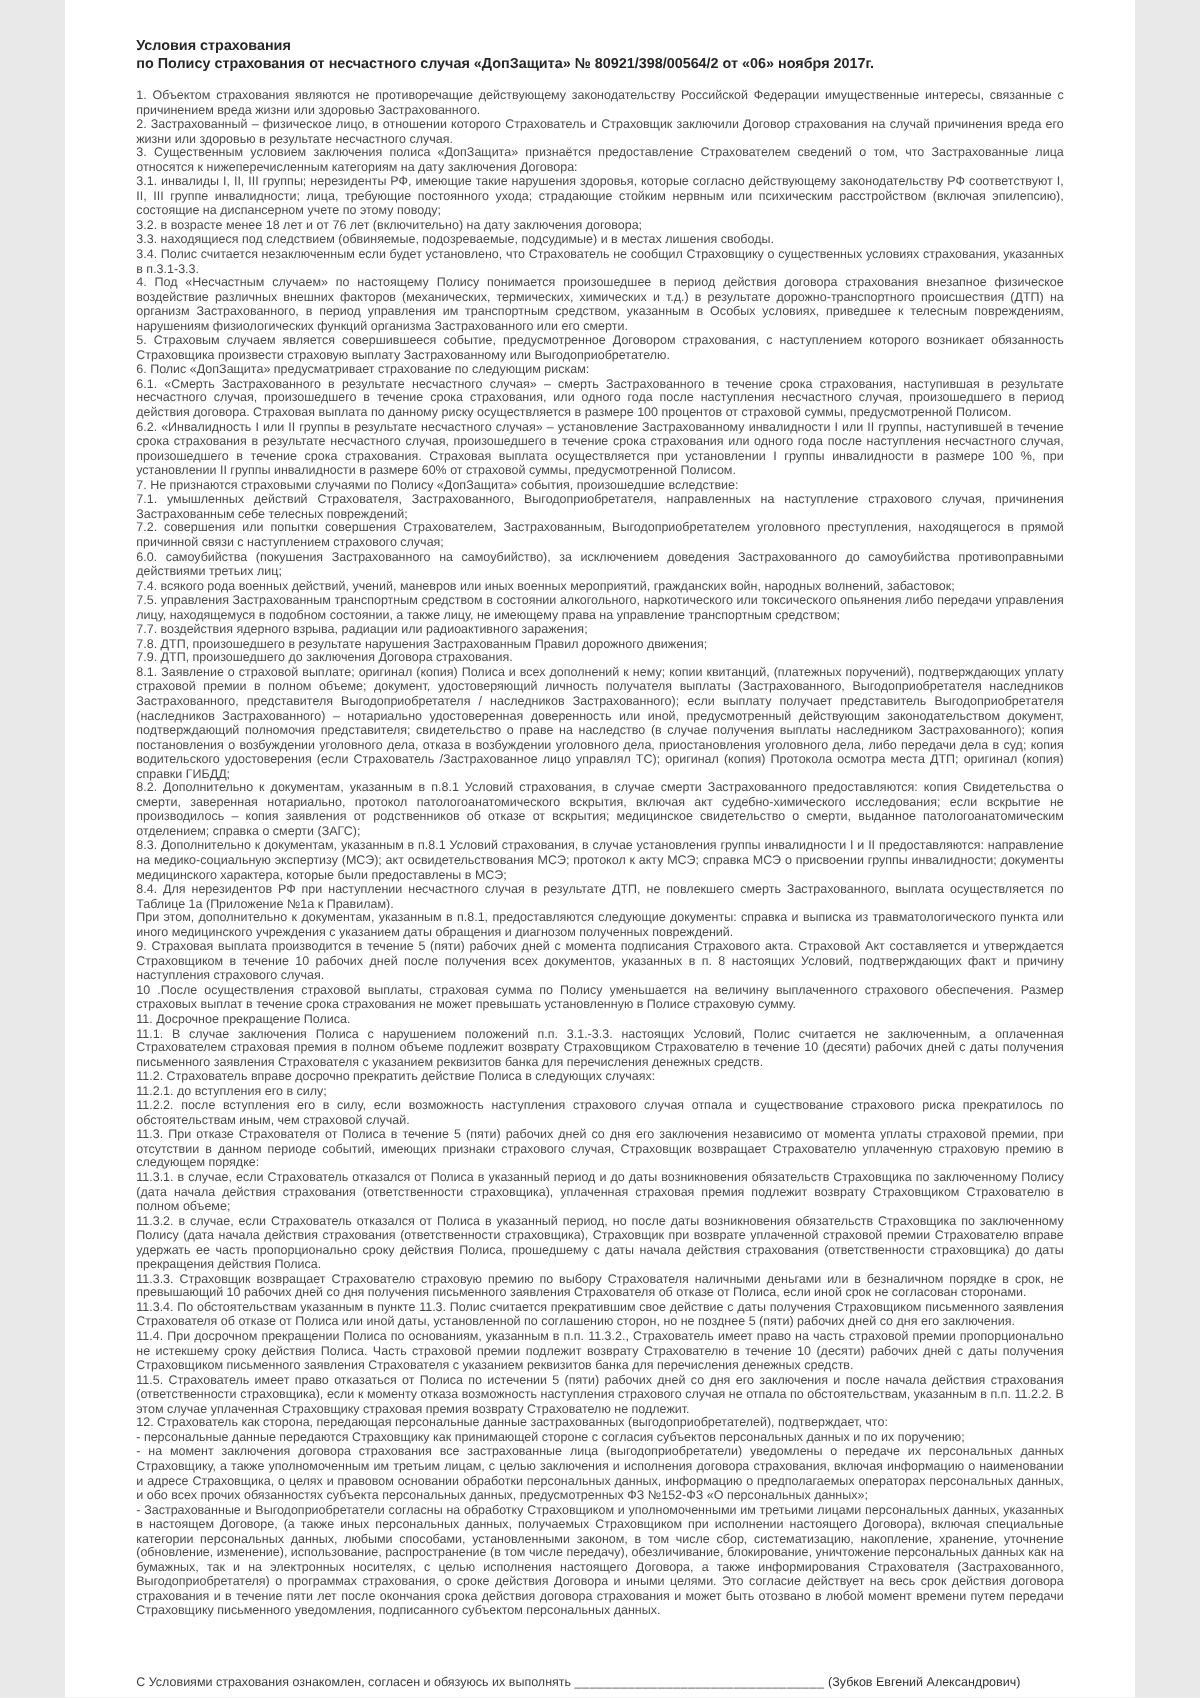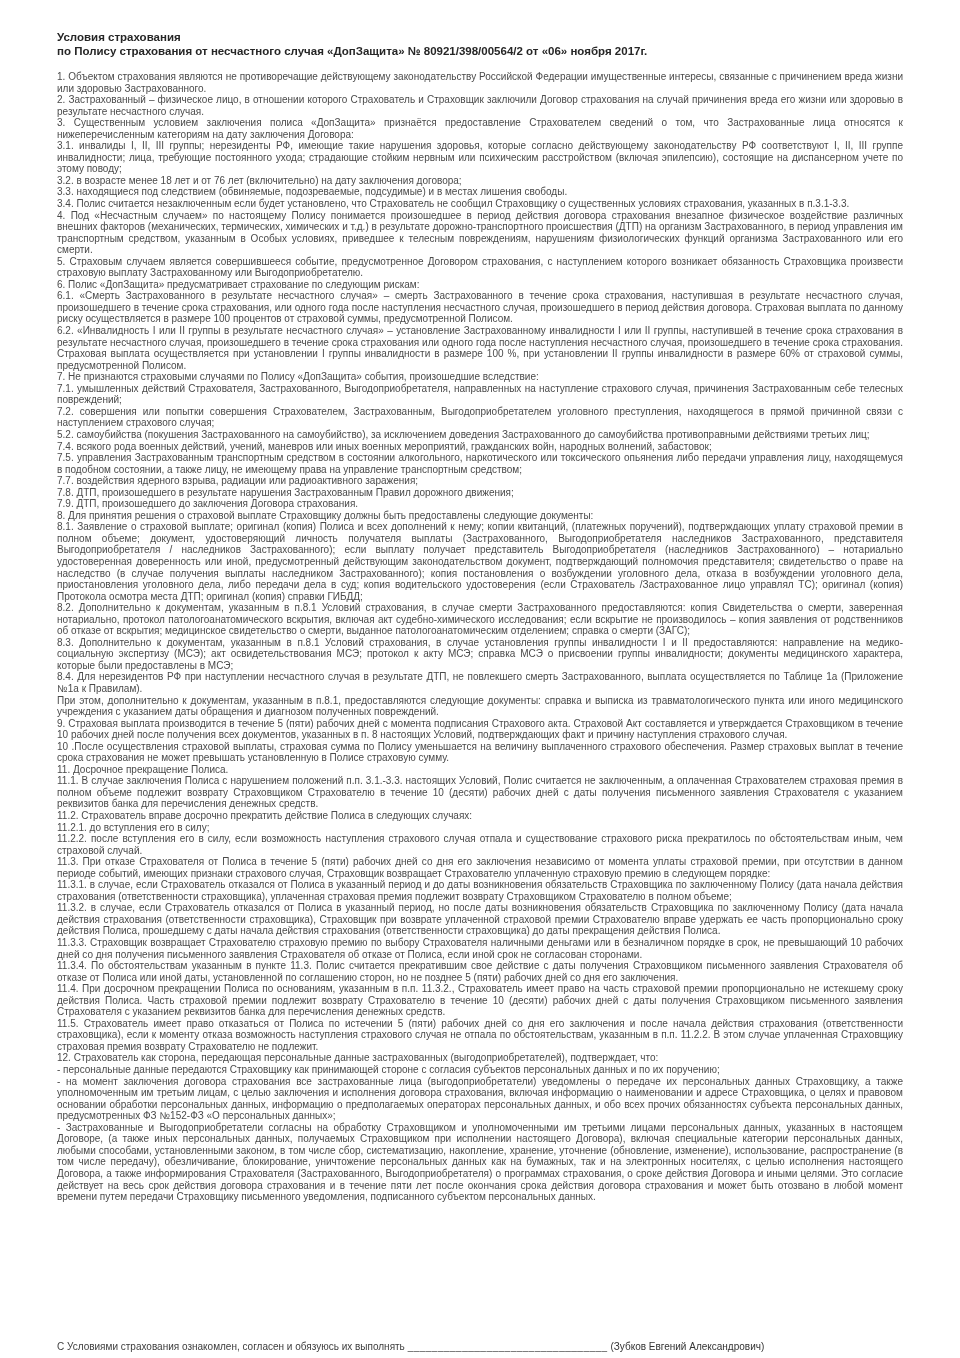--- a/index.html
+++ b/index.html
@@ -1,19 +1,19 @@
 <!DOCTYPE html>
 <html><head>
 <meta charset="utf-8">
 <style>
   * { margin: 0; padding: 0; box-sizing: border-box; }
   html, body { background: #e9e9e9; }
   .page {
     position: relative;
-    width: 960px;
+    width: 856px;
     height: 1358px;
     margin: 0 auto;
     background: #ffffff;
     padding: 30px 57px 0 57px;
     font-family: "Liberation Sans", "DejaVu Sans", sans-serif;
     color: #4a4a4a;
     overflow: hidden;
   }
   .doc-title,
   .doc-subtitle {
@@ -59,27 +59,26 @@
       <p>3.3. находящиеся под следствием (обвиняемые, подозреваемые, подсудимые) и в местах лишения свободы.</p>
       <p>3.4. Полис считается незаключенным если будет установлено, что Страхователь не сообщил Страховщику о существенных условиях страхования, указанных в п.3.1-3.3.</p>
       <p>4. Под «Несчастным случаем» по настоящему Полису понимается произошедшее в период действия договора страхования внезапное физическое воздействие различных внешних факторов (механических, термических, химических и т.д.) в результате дорожно-транспортного происшествия (ДТП) на организм Застрахованного, в период управления им транспортным средством, указанным в Особых условиях, приведшее к телесным повреждениям, нарушениям физиологических функций организма Застрахованного или его смерти.</p>
       <p>5. Страховым случаем является совершившееся событие, предусмотренное Договором страхования, с наступлением которого возникает обязанность Страховщика произвести страховую выплату Застрахованному или Выгодоприобретателю.</p>
       <p>6. Полис «ДопЗащита» предусматривает страхование по следующим рискам:</p>
       <p>6.1. «Смерть Застрахованного в результате несчастного случая» – смерть Застрахованного в течение срока страхования, наступившая в результате несчастного случая, произошедшего в течение срока страхования, или одного года после наступления несчастного случая, произошедшего в период действия договора. Страховая выплата по данному риску осуществляется в размере 100 процентов от страховой суммы, предусмотренной Полисом.</p>
       <p>6.2. «Инвалидность I или II группы в результате несчастного случая» – установление Застрахованному инвалидности I или II группы, наступившей в течение срока страхования в результате несчастного случая, произошедшего в течение срока страхования или одного года после наступления несчастного случая, произошедшего в течение срока страхования. Страховая выплата  осуществляется при установлении I группы инвалидности в размере 100 %, при установлении II группы инвалидности в размере 60% от страховой суммы, предусмотренной Полисом.</p>
       <p>7. Не признаются страховыми случаями по Полису «ДопЗащита» события, произошедшие вследствие:</p>
       <p>7.1. умышленных действий Страхователя, Застрахованного, Выгодоприобретателя, направленных на наступление страхового случая, причинения Застрахованным себе телесных повреждений;</p>
       <p>7.2. совершения или попытки совершения Страхователем, Застрахованным, Выгодоприобретателем уголовного преступления, находящегося в прямой причинной связи с наступлением страхового случая;</p>
-      <p>5.2. самоубийства (покушения Застрахованного на самоубийство), за исключением доведения Застрахованного до самоубийства противоправными действиями третьих лиц;</p>
+      <p>6.0. самоубийства (покушения Застрахованного на самоубийство), за исключением доведения Застрахованного до самоубийства противоправными действиями третьих лиц;</p>
       <p>7.4. всякого рода военных действий, учений, маневров или иных военных мероприятий, гражданских войн, народных волнений, забастовок;</p>
       <p>7.5. управления Застрахованным транспортным средством в состоянии алкогольного, наркотического или токсического опьянения либо передачи управления лицу, находящемуся в подобном состоянии, а также лицу, не имеющему права на управление транспортным средством;</p>
       <p>7.7. воздействия ядерного взрыва, радиации или радиоактивного заражения;</p>
       <p>7.8. ДТП, произошедшего в результате нарушения Застрахованным Правил дорожного движения;</p>
       <p>7.9. ДТП, произошедшего до заключения Договора страхования.</p>
-      <p>8. Для принятия решения о страховой выплате Страховщику должны быть предоставлены следующие документы:</p>
       <p>8.1. Заявление о страховой выплате; оригинал (копия) Полиса и всех дополнений к нему; копии квитанций, (платежных поручений), подтверждающих уплату страховой премии в полном объеме; документ, удостоверяющий личность получателя выплаты (Застрахованного, Выгодоприобретателя наследников Застрахованного, представителя Выгодоприобретателя / наследников Застрахованного); если выплату получает представитель Выгодоприобретателя (наследников Застрахованного) – нотариально удостоверенная доверенность или иной, предусмотренный действующим законодательством документ, подтверждающий полномочия представителя; свидетельство о праве на наследство (в случае получения выплаты наследником Застрахованного); копия постановления о возбуждении уголовного дела, отказа в возбуждении уголовного дела, приостановления уголовного дела, либо передачи дела в суд; копия водительского удостоверения (если Страхователь /Застрахованное лицо управлял ТС); оригинал (копия) Протокола  осмотра места ДТП; оригинал (копия) справки ГИБДД;</p>
       <p>8.2. Дополнительно к документам, указанным в п.8.1 Условий страхования, в случае смерти Застрахованного предоставляются: копия Свидетельства о смерти, заверенная нотариально,  протокол патологоанатомического вскрытия, включая акт судебно-химического исследования;  если вскрытие не производилось – копия заявления от родственников об отказе от вскрытия; медицинское свидетельство о смерти, выданное патологоанатомическим отделением; справка о смерти (ЗАГС);</p>
       <p>8.3. Дополнительно к документам, указанным в п.8.1 Условий страхования, в случае установления группы инвалидности I и II предоставляются: направление на медико-социальную экспертизу (МСЭ); акт освидетельствования МСЭ; протокол к акту МСЭ; справка МСЭ о присвоении группы инвалидности; документы медицинского характера, которые были предоставлены в МСЭ;</p>
       <p>8.4. Для нерезидентов РФ при наступлении несчастного случая в результате ДТП, не повлекшего смерть Застрахованного, выплата осуществляется по Таблице 1а (Приложение №1а к Правилам).</p>
       <p>При этом, дополнительно к документам, указанным в п.8.1, предоставляются следующие документы: справка и выписка из травматологического пункта или иного медицинского учреждения с указанием даты обращения и диагнозом полученных повреждений.</p>
       <p>9. Страховая выплата производится в течение 5 (пяти) рабочих дней с момента подписания Страхового акта. Страховой Акт составляется и утверждается Страховщиком в течение 10 рабочих дней после получения всех документов, указанных в п. 8 настоящих Условий, подтверждающих факт и причину наступления страхового случая.</p>
       <p>10 .После осуществления страховой выплаты, страховая сумма по Полису уменьшается на величину выплаченного страхового обеспечения. Размер страховых выплат в течение срока страхования не может превышать установленную в  Полисе страховую сумму.</p>
       <p>11. Досрочное прекращение Полиса.</p>
       <p>11.1. В случае заключения Полиса с нарушением положений п.п. 3.1.-3.3. настоящих Условий, Полис считается не заключенным, а оплаченная Страхователем страховая премия в полном объеме подлежит возврату Страховщиком Страхователю в течение 10 (десяти) рабочих дней с даты получения письменного заявления Страхователя с указанием реквизитов банка для перечисления денежных средств.</p>
       <p>11.2. Страхователь вправе досрочно прекратить действие Полиса в следующих случаях:</p>

